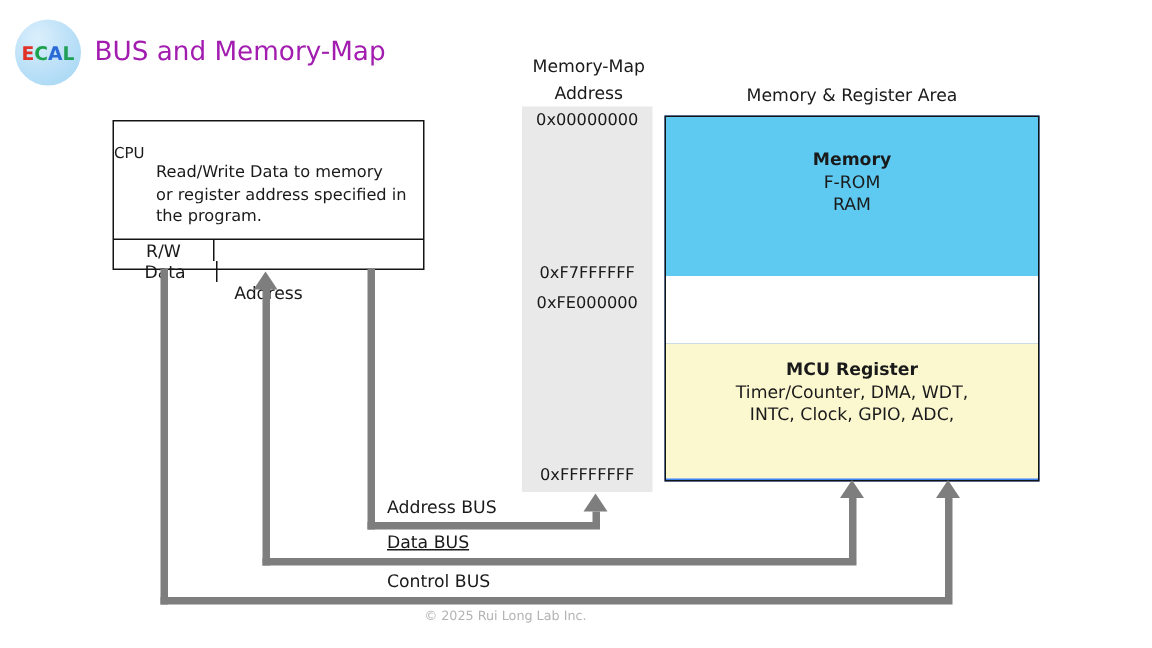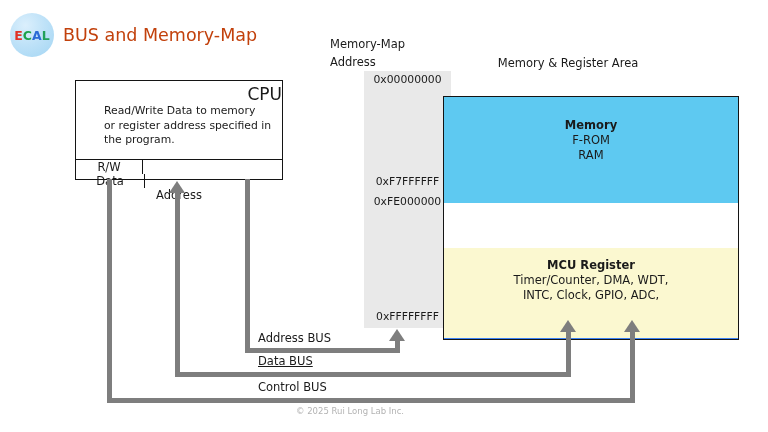--- a/index.html
+++ b/index.html
@@ -10,45 +10,45 @@
   .abs{position:absolute;}
 
   
   .logo-circle{
     left:10px;top:13px;width:44px;height:44px;border-radius:50%;
     background:radial-gradient(circle at 35% 28%, #dbeffc 0%, #bfe2f8 45%, #a2d5f3 100%);
     display:flex;align-items:center;justify-content:center;
     font-weight:bold;font-size:12.5px;letter-spacing:0px;
   }
   .logo-l0{color:#e03226;} .logo-l1{color:#1ba24b;} .logo-l2{color:#2a6bd6;} .logo-l3{color:#22a05a;}
-  .main-title{left:63px;top:25px;font-size:17.5px;color:#c2410c;white-space:nowrap;}
+  .main-title{left:63px;top:25px;font-size:17.5px;color:#a21caf;white-space:nowrap;}
 
   
   .cpu-box{left:75px;top:80px;width:208px;height:100px;border:1.5px solid #141414;
     background:#fff;box-sizing:border-box;}
-  .cpu-title{text-align:right;font-size:17px;margin-top:3px;}
+  .cpu-title{text-align:left;font-size:10px;margin-top:16px;}
   .cpu-desc{padding-left:4px;font-size:10.8px;line-height:14.5px;white-space:nowrap;margin-left:24px;}
   .cpu-ports{position:absolute;bottom:0;left:0;right:0;height:19px;display:flex;
     border-top:1.5px solid #141414;flex-direction:column;}
   .cpu-port{display:flex;align-items:center;justify-content:center;font-size:11.5px;
     box-sizing:border-box;}
   .cpu-port:nth-child(1){width:67px;border-right:1.5px solid #141414;}
   .cpu-port:nth-child(2){width:69px;border-right:1.5px solid #141414;}
   .cpu-port:nth-child(3){flex:1;}
 
   
-  .mm-heading{left:330px;top:35px;width:125px;text-align:left;font-size:11.5px;line-height:18px;}
-  .mm-column{left:364px;top:71px;width:87px;height:257px;background:#e9e9e9;}
+  .mm-heading{left:330px;top:35px;width:125px;text-align:center;font-size:11.5px;line-height:18px;}
+  .mm-column{left:348px;top:71px;width:87px;height:257px;background:#e9e9e9;}
   .mm-addr{position:absolute;width:100%;text-align:center;font-size:10.8px;white-space:nowrap;}
   .mm-addr-0{top:2px;} .mm-addr-1{top:104px;} .mm-addr-2{top:124px;} .mm-addr-3{top:239px;}
 
   
   .area-heading{left:443px;top:56px;width:250px;text-align:center;font-size:11.5px;}
-  .area-box{left:443px;top:77px;width:296px;height:244px;border:1.5px solid #141414;
-    box-sizing:border-box;background:#3b82f6;margin-top:19px;}
+  .area-box{left:443px;top:77px;width:250px;height:244px;border:1.5px solid #141414;
+    box-sizing:border-box;background:#3b82f6;}
   .sec{box-sizing:border-box;text-align:center;font-size:11.5px;line-height:15px;}
   .sec-memory{height:106px;background:#5ec9f1;padding-top:21px;}
   .sec-gap{height:45px;background:#ffffff;}
   .sec-register{height:90px;background:#fbf8d0;padding-top:10px;}
   .sec-title{font-weight:bold;}
 
   
   .line{position:absolute;background:#7e7e7e;}
   .arrow-up{position:absolute;width:0;height:0;
     border-left:8.5px solid transparent;border-right:8.5px solid transparent;
@@ -65,21 +65,21 @@
   .addr-v1{left:245px;top:179px;width:5px;height:174px;}
   .addr-h {left:245px;top:348px;width:155px;height:5px;}
   .addr-v2{left:395px;top:341px;width:5px;height:7px;}
   .addr-arrow{left:389px;top:329px;}
 
   .bus-label{position:absolute;font-size:11.5px;white-space:nowrap;}
   .lbl-addr{left:258px;top:331px;}
   .lbl-data{left:258px;top:354px;text-decoration:underline;}
   .lbl-ctl {left:258px;top:380px;}
 
-  .copyright{left:250px;top:406px;width:200px;text-align:center;font-size:8.5px;color:#b3b3b3;}
+  .copyright{left:237px;top:406px;width:200px;text-align:center;font-size:8.5px;color:#b3b3b3;}
 </style>
 </head>
 <body>
 
 <div class="canvas">
 
   <div class="abs logo-circle">
     <span class="logo-l0">E</span>
       <span class="logo-l1">C</span>
       <span class="logo-l2">A</span>

